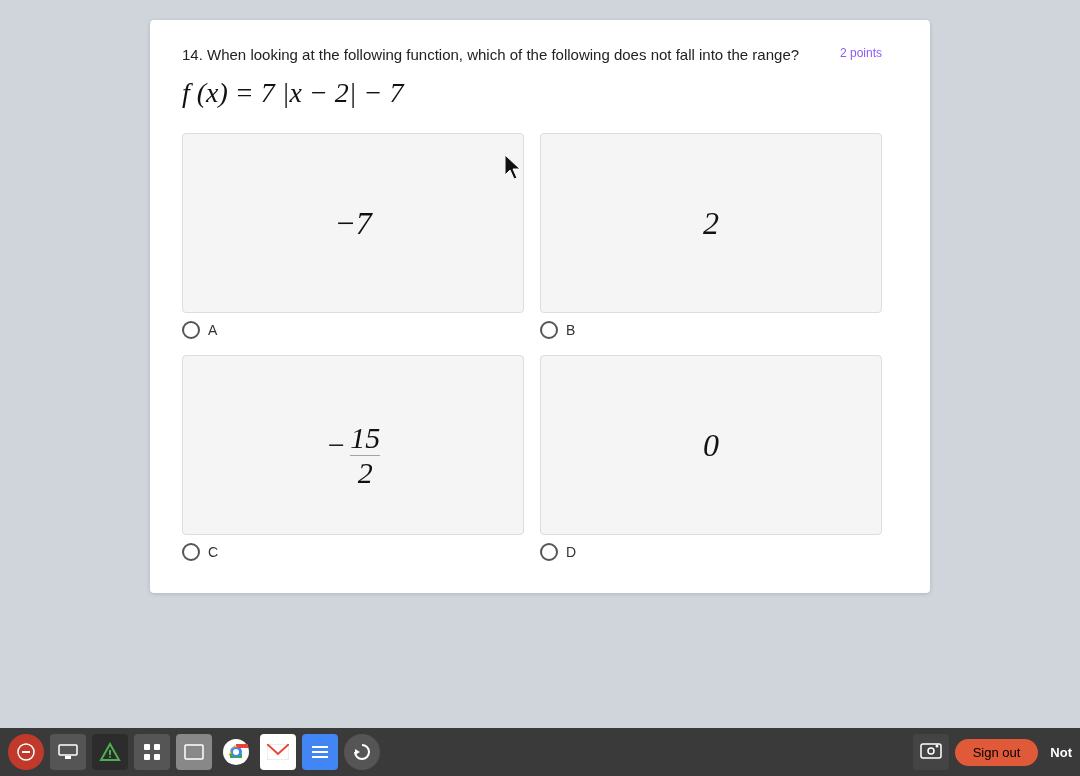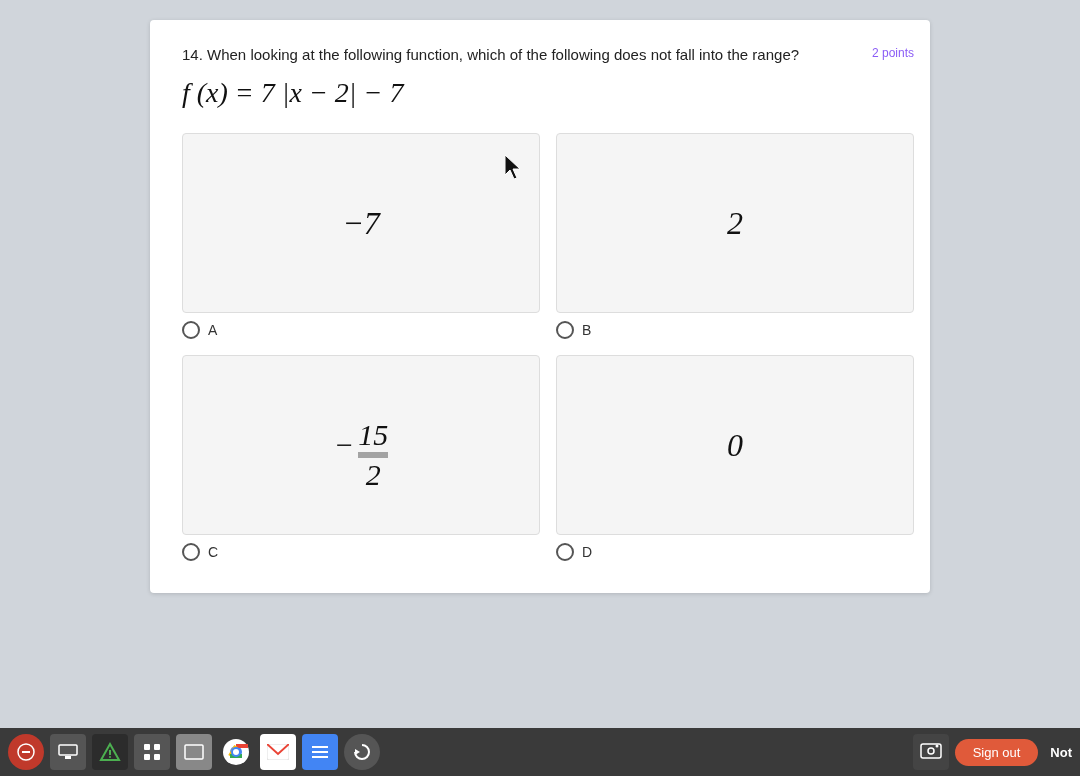--- a/index.html
+++ b/index.html
@@ -22,21 +22,21 @@
       background: #d0d5db;
       display: flex;
       align-items: flex-start;
       justify-content: center;
       padding-top: 20px;
     }
 
     .question-container {
       background: white;
       width: 780px;
-      padding: 24px 16px 32px 32px;
+      padding: 24px 48px 32px 32px;
       border-radius: 4px;
       box-shadow: 0 1px 4px rgba(0,0,0,0.15);
     }
 
     .question-header {
       display: flex;
       justify-content: space-between;
       align-items: flex-start;
       margin-bottom: 12px;
     }
@@ -117,21 +117,21 @@
     .fraction {
       display: inline-flex;
       flex-direction: column;
       align-items: center;
       font-style: italic;
       font-family: 'Times New Roman', serif;
       font-size: 30px;
     }
 
     .fraction-num {
-      border-bottom: 6px solid #a3a3a3;
+      border-bottom: 1px solid #a3a3a3;
       padding-bottom: 2px;
       line-height: 1;
       margin-top: 20px;
     }
 
     .fraction-den {
       padding-top: 2px;
       line-height: 1;
     }
 
@@ -168,21 +168,21 @@
       font-size: 20px;
       flex-shrink: 0;
     }
 
     .taskbar-spacer {
       flex: 1;
     }
 
     .sign-out-btn {
       background: #e05a3a;
-      color: #ffffff;
+      color: #000000;
       border: none;
       border-radius: 20px;
       padding: 6px 18px;
       font-size: 13px;
       cursor: pointer;
       font-weight: 500;
     }
 
     .not-label {
       color: white;

